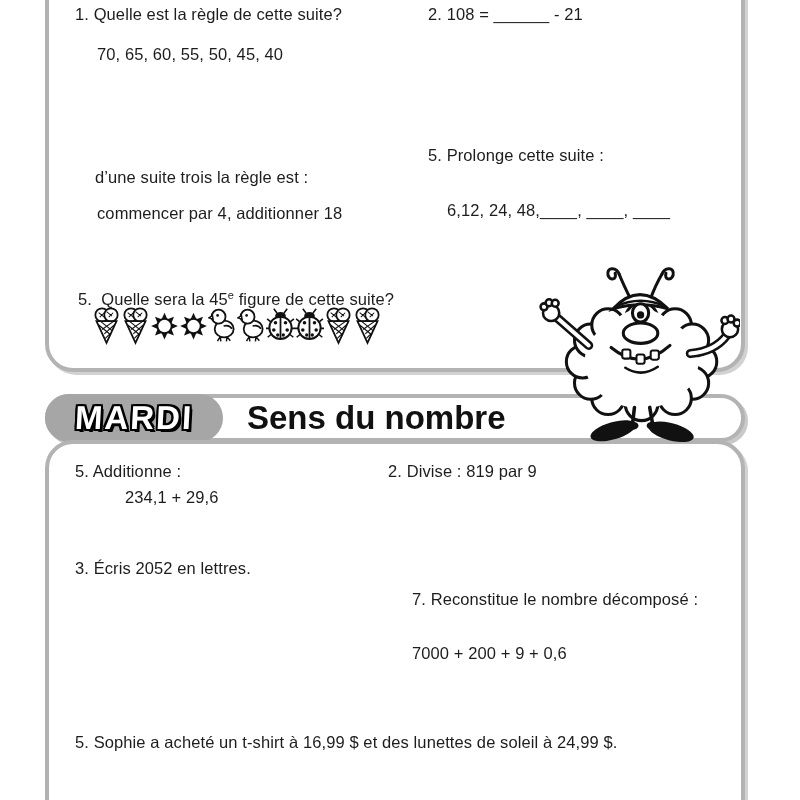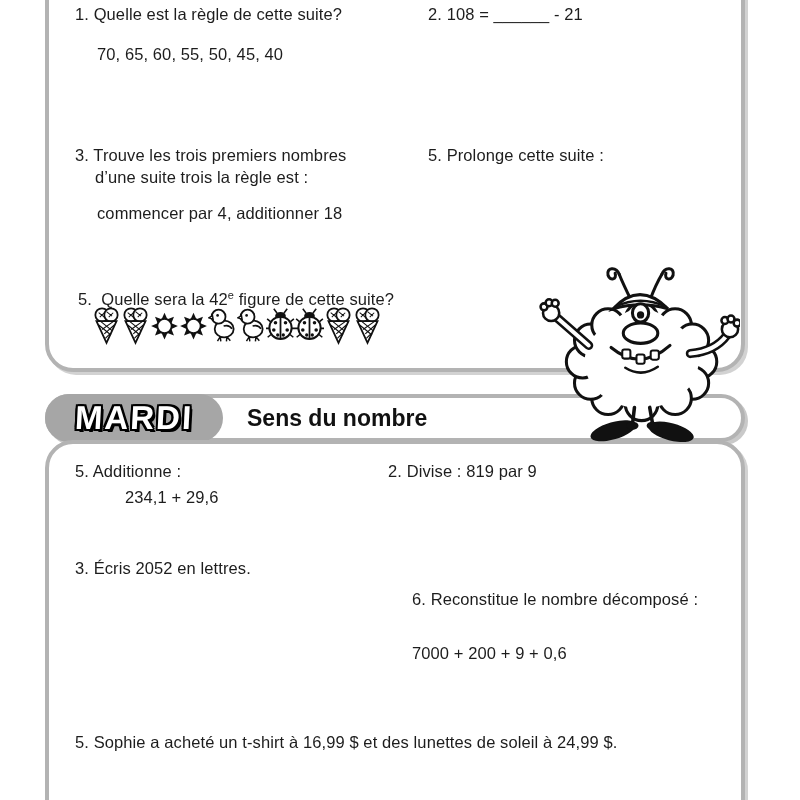--- a/index.html
+++ b/index.html
@@ -15,45 +15,45 @@
   .bar{position:absolute;left:45px;top:394px;width:692px;height:40px;background:#fff;
        border:4px solid var(--border-gray,#b3b3b3);border-radius:26px;box-shadow:3px 3px 0 #c9c9c9;}
   .badge{position:absolute;left:-4px;top:-4px;height:48px;width:178px;
          background:var(--badge-gray,#a6a6a6);border-radius:26px;
          display:flex;align-items:center;justify-content:center;}
   .badge span{font-size:33px;font-weight:bold;letter-spacing:2px;color:#fff;
          transform:skewX(-3deg);
          text-shadow:-2px -2px 0 #000,2px -2px 0 #000,-2px 2px 0 #000,2px 2px 0 #000,
                      -2px 0 0 #000,2px 0 0 #000,0 -2px 0 #000,0 2px 0 #000,3px 3px 0 #000;}
   .subject{position:absolute;left:198px;top:0;height:40px;line-height:40px;
-           font-size:23px;font-weight:bold;color:#111;}
+           font-size:33px;font-weight:bold;color:#111;}
   
   .icon-row{position:absolute;left:92px;top:305px;display:flex;}
   .seq-icon{display:inline-block;width:29px;height:40px;}
   .seq-icon svg{width:29px;height:40px;display:block;}
   .monster{position:absolute;left:535px;top:256px;width:205px;height:188px;z-index:5;}
 </style>
 </head>
 <body>
 
 <div class="page">
 
   <div class="box box-top"></div>
 
   <div class="t" style="left:75px;top:3px">1. Quelle est la règle de cette suite?</div>
   <div class="t" style="left:428px;top:3px">2. 108 = ______ - 21</div>
   <div class="t" style="left:97px;top:43px">70, 65, 60, 55, 50, 45, 40</div>
 
-  <div class="t" style="left:75px;top:144px">3. Trouve les trois premiers nombres</div>
   <div class="t" style="left:95px;top:166px">d’une suite trois la règle est :</div>
   <div class="t" style="left:97px;top:202px">commencer par 4, additionner 18</div>
 
   <div class="t" style="left:428px;top:144px">5. Prolonge cette suite :</div>
-
-  <div class="t" style="left:78px;top:284px"><span>5.  Quelle sera la 42</span><sup class="e">e</sup><span> figure de cette suite?</span></div>
+  <div class="t" style="left:447px;top:199px">6,12, 24, 48,____, ____, ____</div>
+
+  <div class="t" style="left:78px;top:284px"><span>5.  Quelle sera la 45</span><sup class="e">e</sup><span> figure de cette suite?</span></div>
 
   <div class="icon-row">
       <span class="seq-icon">
         <svg viewBox="0 0 26 34">
           <g fill="#fff" stroke="#111" stroke-width="1.6">
             <circle cx="9" cy="8" r="6"></circle>
             <circle cx="17" cy="8" r="6"></circle>
             <path d="M4 13.5 L13 33 L22 13.5 Z"></path>
           </g>
           <path d="M6 17 L17 26 M9 21 L19 14 M8 14 L18 22 M11 25 L20 17 M12 29 L16 25" stroke="#111" stroke-width="1"></path>
@@ -174,21 +174,21 @@
     <span class="subject">Sens du nombre</span>
   </div>
 
   <div class="box box-bottom"></div>
 
   <div class="t" style="left:75px;top:460px">5. Additionne :</div>
   <div class="t" style="left:125px;top:486px">234,1 + 29,6</div>
   <div class="t" style="left:388px;top:460px">2. Divise : 819 par 9</div>
 
   <div class="t" style="left:75px;top:557px">3. Écris 2052 en lettres.</div>
-  <div class="t" style="left:412px;top:588px">6. Reconstitue le nombre décomposé :</div>
+  <div class="t" style="left:412px;top:588px">7. Reconstitue le nombre décomposé :</div>
   <div class="t" style="left:412px;top:642px">7000 + 200 + 9 + 0,6</div>
 
   <div class="t" style="left:75px;top:731px">5. Sophie a acheté un t-shirt à 16,99 $ et des lunettes de soleil à 24,99 $.</div>
 
   <svg class="monster" viewBox="0 0 200 185">
     <g fill="none" stroke="#111" stroke-width="3" stroke-linecap="round">
 
       <path d="M94 44 Q86 28 82 18"></path>
       <path d="M82 18 c-3 -8 -13 -7 -11 1 c2 6 9 4 7 -2"></path>
       <path d="M112 44 Q118 28 124 18"></path>

